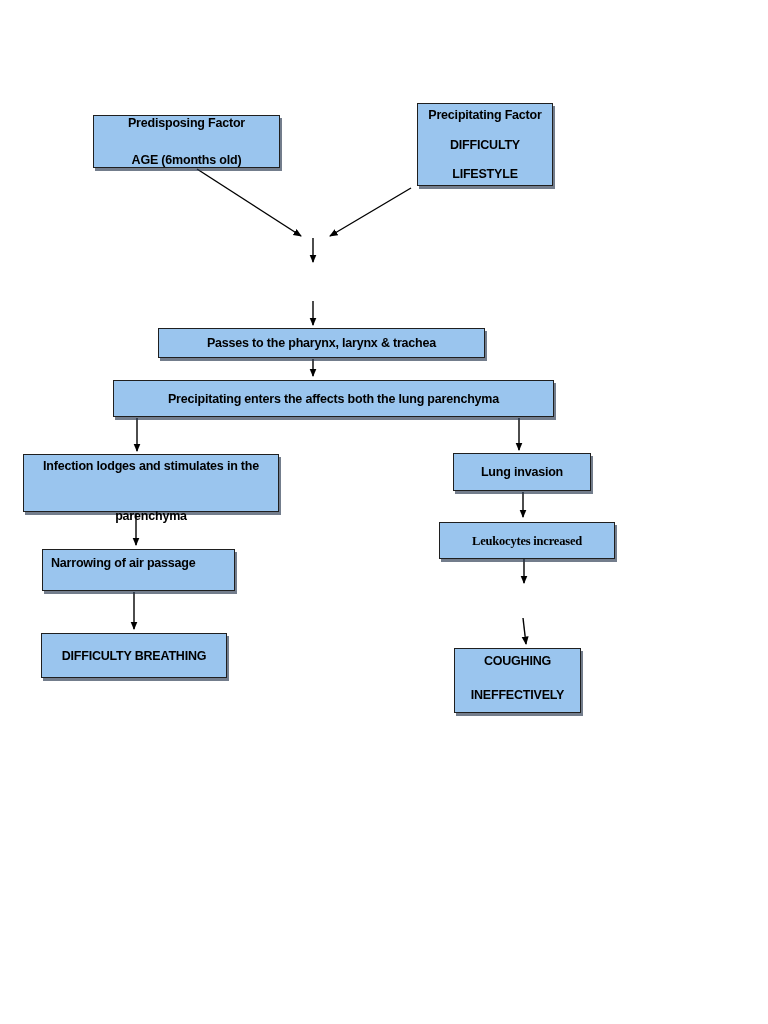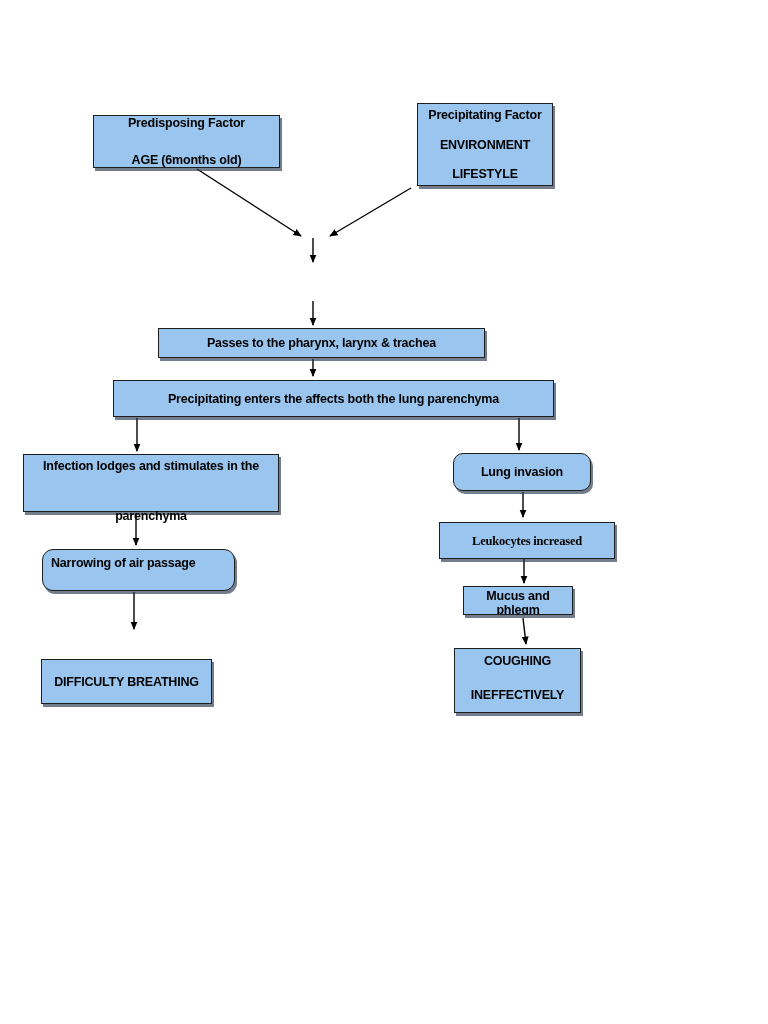--- a/index.html
+++ b/index.html
@@ -25,23 +25,23 @@
     text-align:center;
   }
   .flex-center{display:flex;align-items:center;justify-content:center;}
   .flex-col{display:flex;flex-direction:column;}
 
   #node-predisposing{left:93px;top:115px;width:187px;height:53px;justify-content:space-between;padding:0 4px;}
   #node-precipitating{left:417px;top:103px;width:136px;height:83px;justify-content:space-between;padding:4px 2px;}
   #node-passes{left:158px;top:328px;width:327px;height:30px;}
   #node-microorganisms{left:113px;top:380px;width:441px;height:37px;}
   #node-infection{left:23px;top:454px;width:256px;height:58px;align-items:center;padding-top:4px;line-height:15px;gap:35px;}
-  #node-narrowing{left:42px;top:549px;width:193px;height:42px;text-align:left;padding:6px 0 0 8px;border-radius:11px;}
-  #node-difficulty{left:41px;top:659px;width:171px;height:45px;}
-  #node-lung-invasion{left:453px;top:453px;width:138px;height:38px;border-radius:10px;}
+  #node-narrowing{left:42px;top:549px;width:193px;height:42px;text-align:left;padding:6px 0 0 8px;}
+  #node-difficulty{left:41px;top:633px;width:186px;height:45px;}
+  #node-lung-invasion{left:453px;top:453px;width:138px;height:38px;}
   #node-leukocytes{left:439px;top:522px;width:176px;height:37px;font-family:Liberation Serif, serif;}
   #node-mucus{left:463px;top:586px;width:110px;height:29px;overflow:hidden;padding-top:2px;}
   #node-coughing{left:454px;top:648px;width:127px;height:65px;align-items:center;padding-top:5px;gap:20px;}
 </style>
 </head>
 <body>
 
 <div id="page">
 
   <svg id="arrow-layer" viewBox="0 0 768 1024" xmlns="http://www.w3.org/2000/svg">
@@ -64,21 +64,21 @@
     <line x1="523" y1="618" x2="526" y2="644" stroke="#000" stroke-width="1.4" marker-end="url(#ah)"></line>
   </svg>
 
   <div class="node flex-col" id="node-predisposing">
     <span>Predisposing Factor</span>
     <span>AGE (6months old)</span>
   </div>
 
   <div class="node flex-col" id="node-precipitating">
     <span>Precipitating Factor</span>
-    <span>ENVIRONMENT</span>
+    <span>DIFFICULTY</span>
     <span>LIFESTYLE</span>
   </div>
 
   <div class="node flex-center" id="node-passes">
     <span>Passes to the pharynx, larynx &amp; trachea</span>
   </div>
 
   <div class="node flex-center" id="node-microorganisms">
     <span>Precipitating enters the affects both the lung parenchyma</span>
   </div>
@@ -97,23 +97,19 @@
   </div>
 
   <div class="node flex-center" id="node-lung-invasion">
     <span>Lung invasion</span>
   </div>
 
   <div class="node flex-center" id="node-leukocytes">
     <span>Leukocytes increased</span>
   </div>
 
-  <div class="node" id="node-mucus">
-    <span>Mucus and</span><br>
-    <span>phlegm</span>
-  </div>
 
   <div class="node flex-col" id="node-coughing">
     <span>COUGHING</span>
     <span>INEFFECTIVELY</span>
   </div>
 
 </div>
 
 </body></html>

